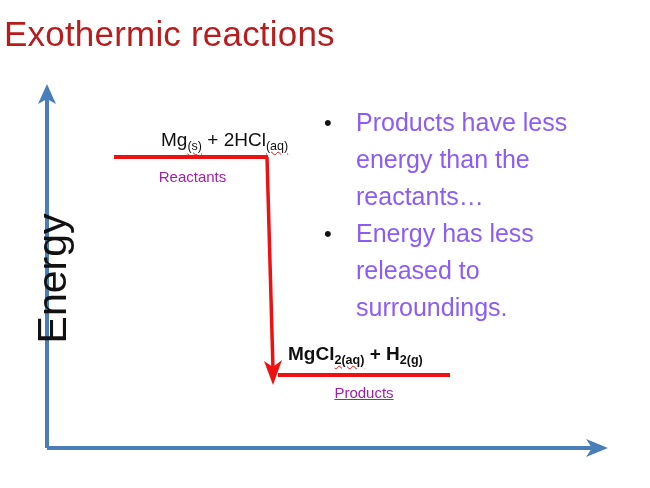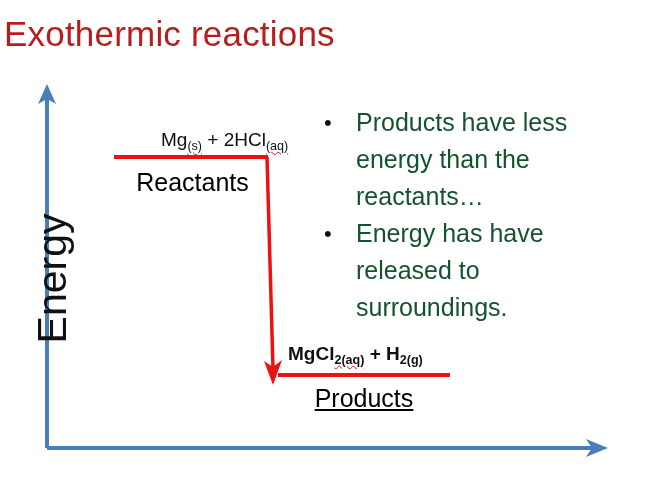--- a/index.html
+++ b/index.html
@@ -62,22 +62,22 @@
     font-size: 19px;
     color: #101010;
     white-space: nowrap;
   }
   .level-formula sub {
     font-size: 0.66em;
     vertical-align: -0.28em;
   }
   .level-name {
     position: absolute;
-    font-size: 25px;
-    color: #000000;
+    font-size: 15px;
+    color: #a21caf;
     white-space: nowrap;
     text-align: center;
   }
   .squiggle {
     text-decoration: underline;
     text-decoration-color: #e01010;
     text-decoration-style: wavy;
     text-decoration-thickness: 1px;
   }
 
@@ -124,21 +124,21 @@
     line-height: 37px;
     color: #111111;
     text-align: left;
     padding-left: 6px;
     box-sizing: border-box;
   }
   .bullet-text {
     flex: 1 1 auto;
     font-size: 25px;
     line-height: 37px;
-    color: #14532d;
+    color: #8b5cf6;
   }
 </style>
 </head>
 <body>
 
 <div id="slide">
 
   <div id="title">Exothermic reactions</div>
 
   <svg id="axes" viewBox="0 0 650 488" xmlns="http://www.w3.org/2000/svg">
@@ -171,17 +171,17 @@
   <div class="level-line" id="products-line"></div>
   <div class="level-name" id="products-label">Products</div>
 
   <div id="bullets">
     <div class="bullet-row">
       <div class="bullet-dot">•</div>
       <div class="bullet-text">Products have less energy than the reactants…</div>
     </div>
     <div class="bullet-row">
       <div class="bullet-dot">•</div>
-      <div class="bullet-text">Energy has have released to surroundings.</div>
+      <div class="bullet-text">Energy has less released to surroundings.</div>
     </div>
   </div>
 
 </div>
 
 </body></html>

